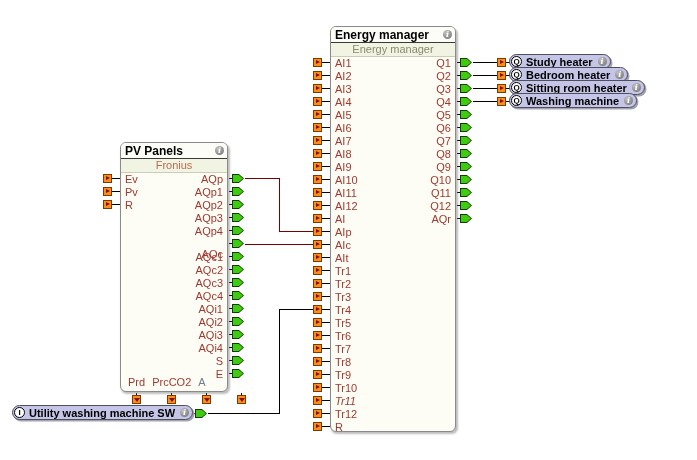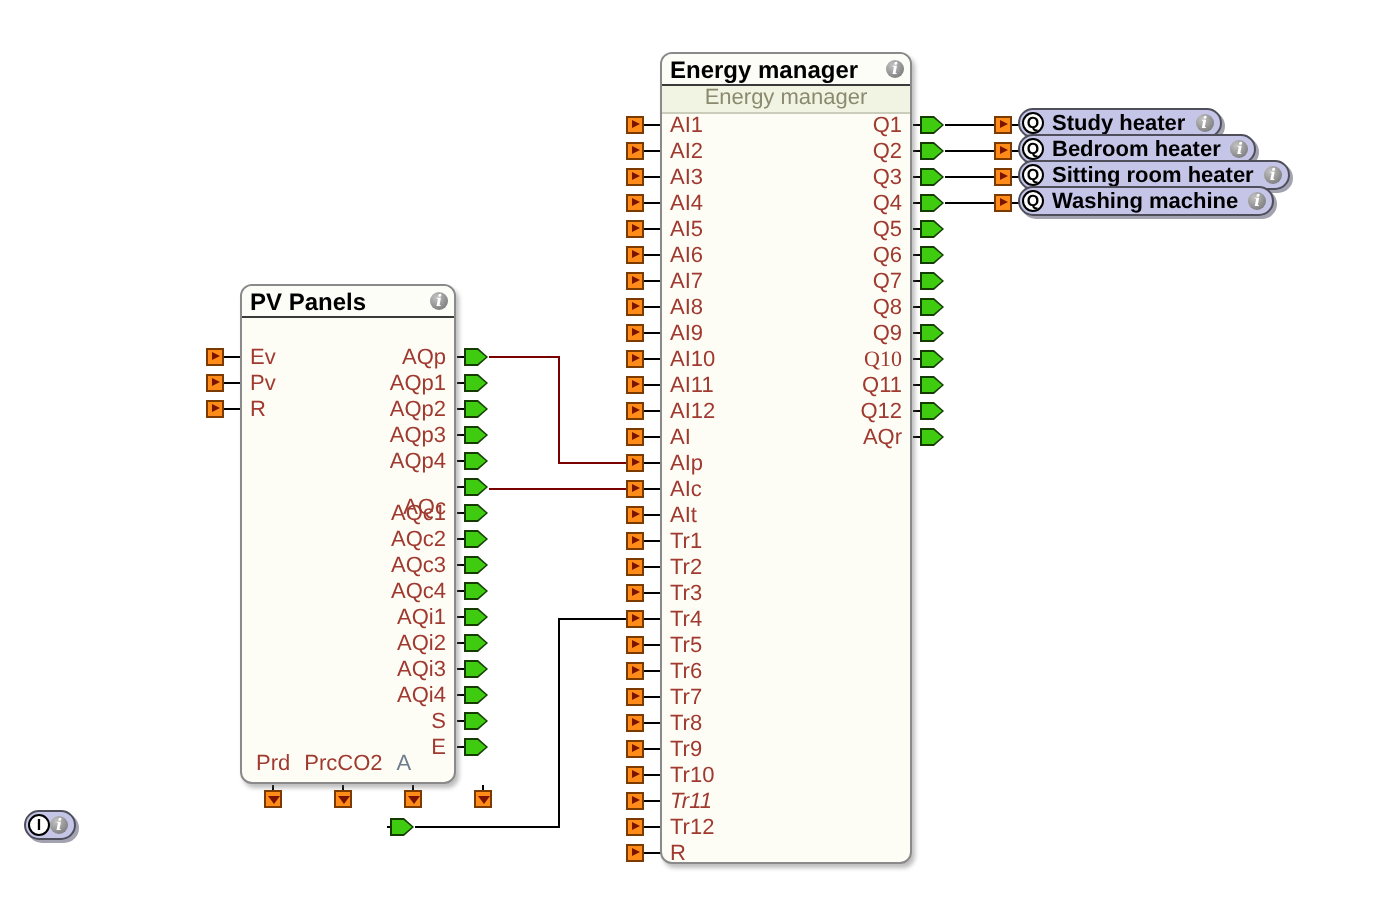--- a/index.html
+++ b/index.html
@@ -140,20 +140,21 @@
       <polyline points="472.5,75.5 497.5,75.5" fill="none" stroke="#000000" stroke-width="1" shape-rendering="crispEdges"></polyline>
       <polyline points="472.5,88.5 497.5,88.5" fill="none" stroke="#000000" stroke-width="1" shape-rendering="crispEdges"></polyline>
       <polyline points="472.5,101.5 497.5,101.5" fill="none" stroke="#000000" stroke-width="1" shape-rendering="crispEdges"></polyline>
     </svg>
 
   <div class="block" id="block-pv">
     <div class="titlebar">
       <span class="title">PV Panels</span>
       <span class="info-icon">i</span>
     </div>
+    <div class="subtitle">Fronius</div>
   <div class="plabel in" style="top: 30px;">Ev</div>
       <div class="plabel in" style="top: 43px;">Pv</div>
       <div class="plabel in" style="top: 56px;">R</div>
       <div class="plabel out" style="top: 30px;">AQp</div>
       <div class="plabel out" style="top: 43px;">AQp1</div>
       <div class="plabel out" style="top: 56px;">AQp2</div>
       <div class="plabel out" style="top: 69px;">AQp3</div>
       <div class="plabel out" style="top: 82px;">AQp4</div>
       <div class="plabel out" style="top: 105px;">AQc</div>
       <div class="plabel out" style="top: 108px;">AQc1</div>
@@ -210,21 +211,21 @@
       <div class="plabel in" style="top: 394px;">R</div>
       <div class="plabel out" style="top: 30px;">Q1</div>
       <div class="plabel out" style="top: 43px;">Q2</div>
       <div class="plabel out" style="top: 56px;">Q3</div>
       <div class="plabel out" style="top: 69px;">Q4</div>
       <div class="plabel out" style="top: 82px;">Q5</div>
       <div class="plabel out" style="top: 95px;">Q6</div>
       <div class="plabel out" style="top: 108px;">Q7</div>
       <div class="plabel out" style="top: 121px;">Q8</div>
       <div class="plabel out" style="top: 134px;">Q9</div>
-      <div class="plabel out" style="top: 147px; font-family: Liberation Serif, serif;">Q10</div>
+      <div class="plabel out" style="top: 147px;">Q10</div>
       <div class="plabel out" style="top: 160px;">Q11</div>
       <div class="plabel out" style="top: 173px; margin-left: 32px;">Q12</div>
       <div class="plabel out" style="top: 186px;">AQr</div>
     </div>
 <div class="conn-in" style="left: 103px; top: 174px;"></div>
     <div class="conn-in" style="left: 103px; top: 187px;"></div>
     <div class="conn-in" style="left: 103px; top: 200px;"></div>
     <div class="conn-out" style="left: 232px; top: 174px;">
       <div></div>
     </div>
@@ -364,18 +365,19 @@
     </div>
     <div class="conn-in" style="left: 497px; top: 84px;"></div>
     <div class="pill" style="left: 509px; top: 93px;">
       <span class="pcirc">Q</span>
       <span class="ptext">Washing machine</span>
       <span class="info-icon">i</span>
     </div>
     <div class="conn-in" style="left: 497px; top: 97px;"></div>
     <div class="pill" style="left: 12px; top: 405px;">
       <span class="pcirc">I</span>
+      <span class="ptext">Utility washing machine SW</span>
       <span class="info-icon">i</span>
     </div>
     <div class="conn-out" style="left: 195px; top: 409px;">
       <div></div>
     </div>
   </div>
 
 </body></html>

